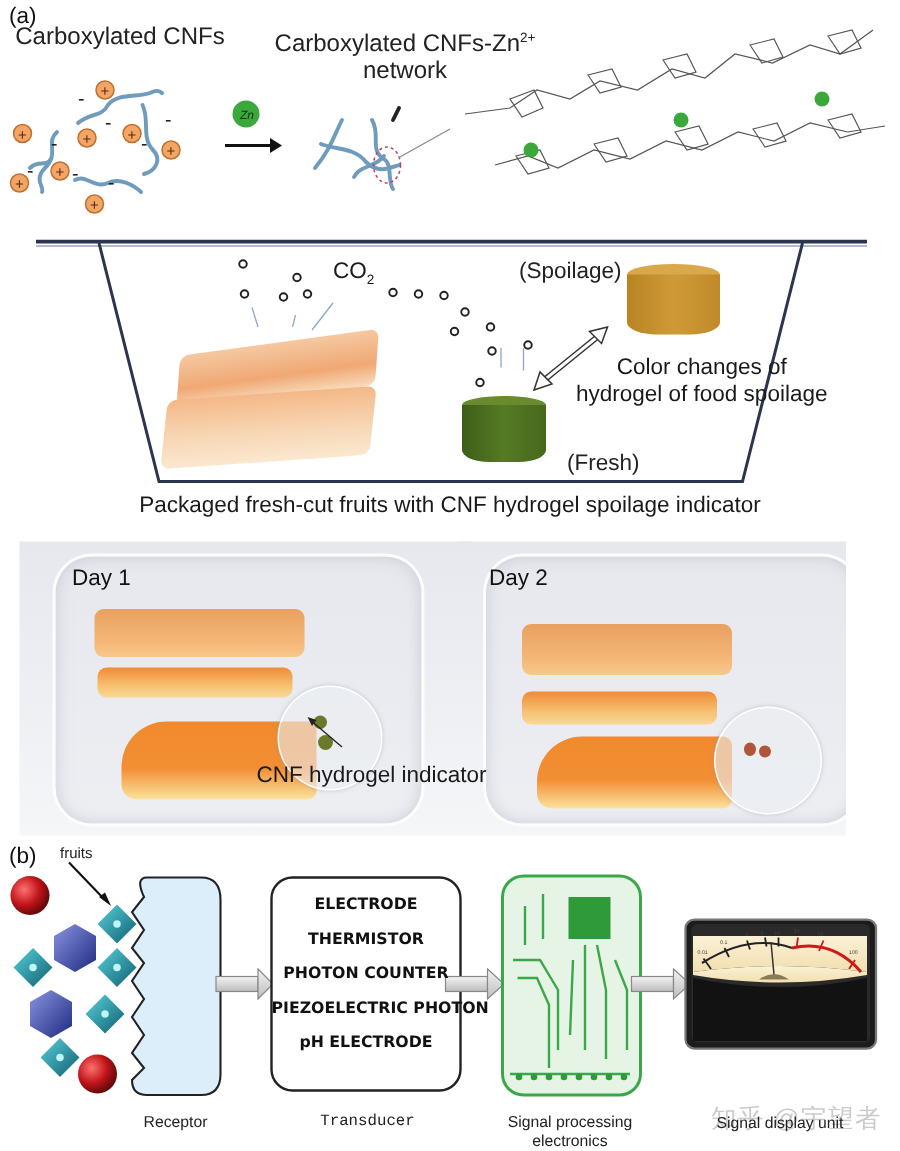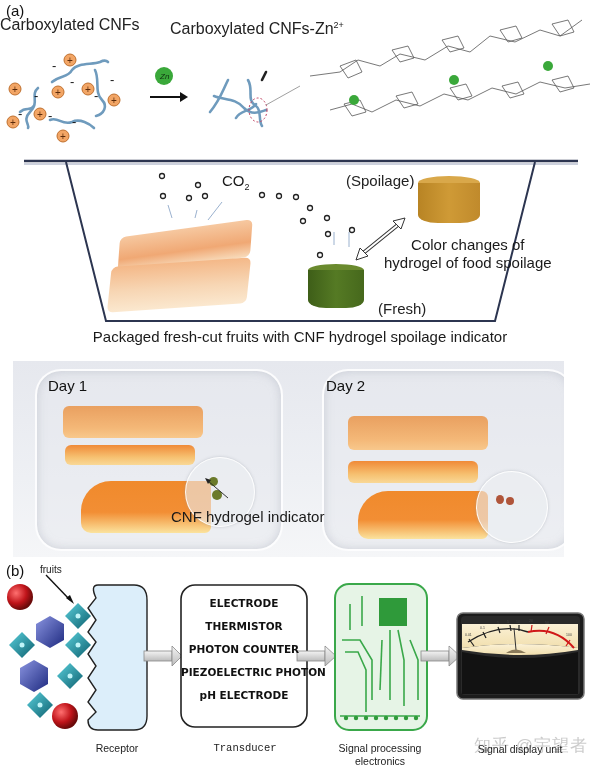--- a/index.html
+++ b/index.html
@@ -1,20 +1,20 @@
 <!DOCTYPE html>
 <html><head>
 <meta charset="utf-8">
 <style>
   * { margin: 0; padding: 0; box-sizing: border-box; }
   html, body { width: 600px; height: 767px; background: #ffffff; overflow: hidden; }
   body { position: relative; font-family: "Liberation Sans", sans-serif; color: #1a1a1a; }
   .abs { position: absolute; }
   .panel-label { font-size: 15px; font-weight: normal; color: #111; }
-  .title-a { font-size: 16px; text-align: left; line-height: 18px; color: #222; }
+  .title-a { font-size: 16px; text-align: center; line-height: 18px; color: #222; }
   .txt { font-size: 15px; color: #222; white-space: nowrap; }
   .small { font-size: 10px; color: #222; white-space: nowrap; }
   .caption { font-size: 15px; color: #1a1a1a; white-space: nowrap; }
   .cap-b { font-size: 10.5px; color: #222; text-align: center; white-space: nowrap; line-height: 13px; }
   svg { position: absolute; left: 0; top: 0; overflow: visible; }
   .photo { position: absolute; overflow: hidden; background: linear-gradient(180deg,#e6e8ee 0%,#eef0f4 60%,#f5f6f8 100%); }
   .tray { position: absolute; border: 2px solid rgba(255,255,255,0.85); border-radius: 26px; background: rgba(230,232,238,0.5); box-shadow: inset 0 0 10px rgba(180,185,195,0.6); }
   .melon { position: absolute; border-radius: 6px; }
   .day-label { position: absolute; font-size: 15px; color: #111; }
   .dish { position: absolute; border-radius: 50%; border: 1.5px solid rgba(255,255,255,0.9); background: rgba(235,238,242,0.6); box-shadow: 0 0 3px rgba(150,155,165,0.5); }
@@ -26,20 +26,21 @@
 <body>
 
 <div class="abs panel-label" style="left:6px; top:2px;">(a)</div>
 
 <div class="abs title-a" style="left:0px; top:16px; width:160px;">
   <div>Carboxylated CNFs</div>
 </div>
 
 <div class="abs title-a" style="left:170px; top:16px; width:200px;">
   <div><span>Carboxylated CNFs-Zn</span><sup style="font-size:9px;">2+</sup></div>
+  <div>network</div>
 </div>
 
 <svg width="600" height="160">
   <g stroke="#6f9bbd" stroke-width="2.6" fill="none" stroke-linecap="round">
     <path d="M38 88 C30 95, 40 102, 30 112 C22 120, 30 125, 28 128"></path>
     <path d="M52 82 C60 75, 68 78, 72 70 C78 62, 92 65, 100 62 C104 60, 106 60, 108 62"></path>
     <path d="M95 70 C100 80, 94 92, 102 100 C108 106, 104 114, 96 116"></path>
     <path d="M50 120 C58 116, 62 126, 72 122 C80 118, 90 124, 94 128"></path>
     <path d="M20 112 C26 106, 30 112, 34 106"></path>
   </g>

